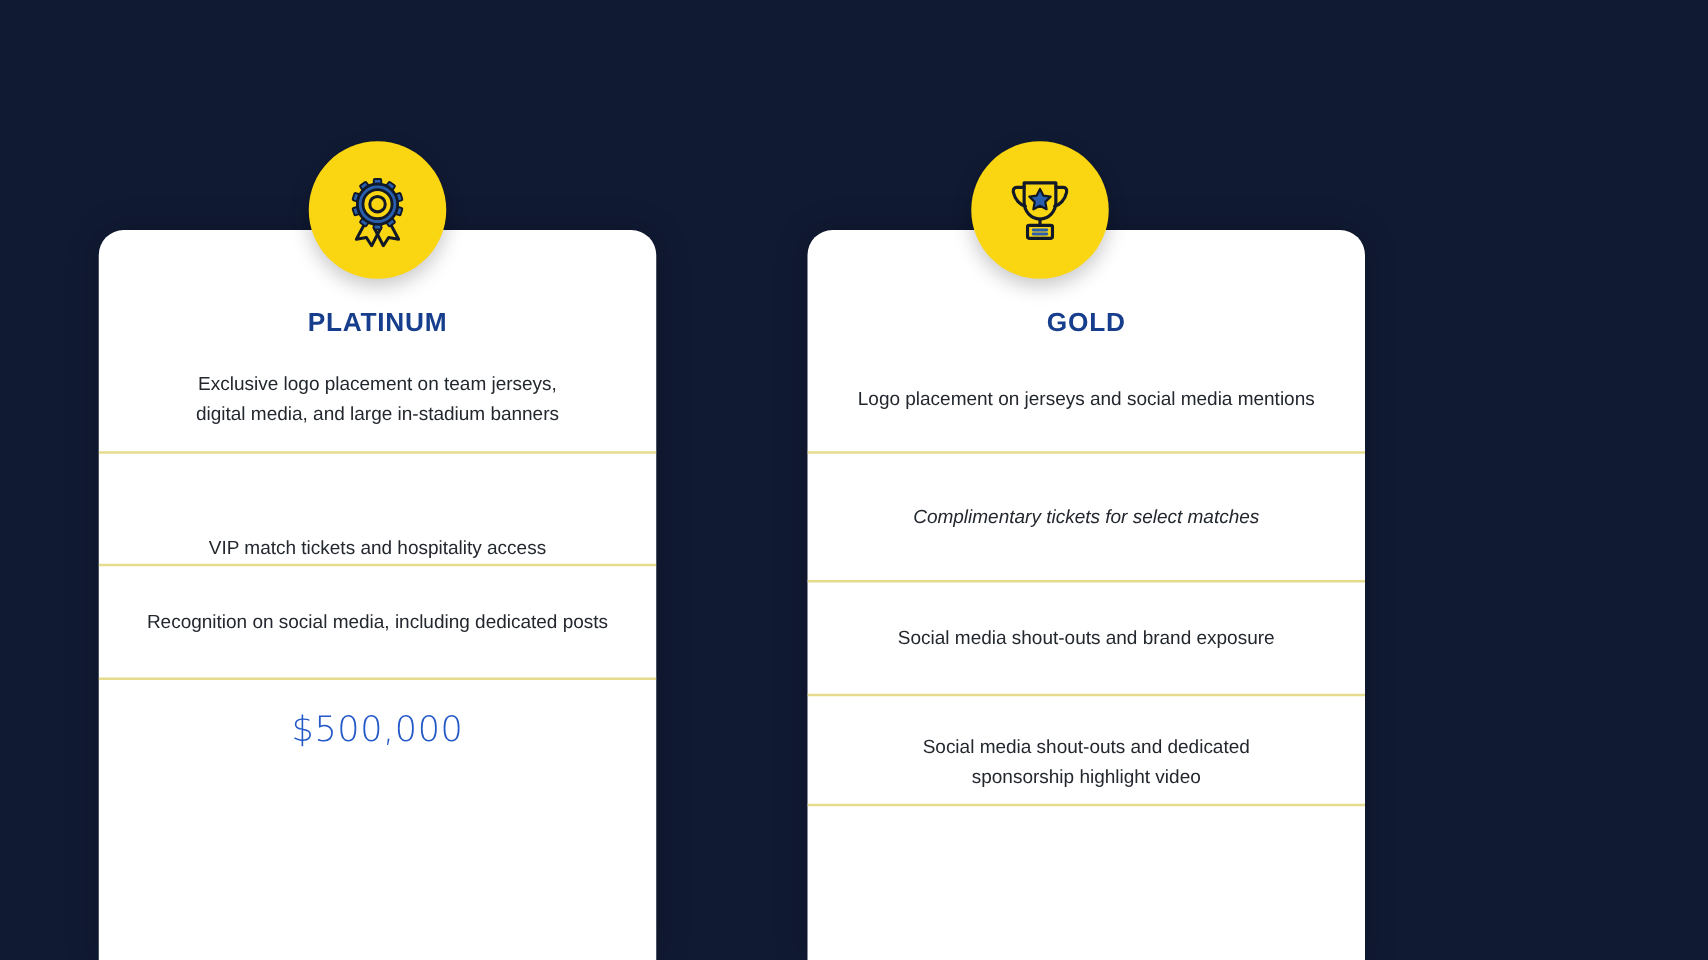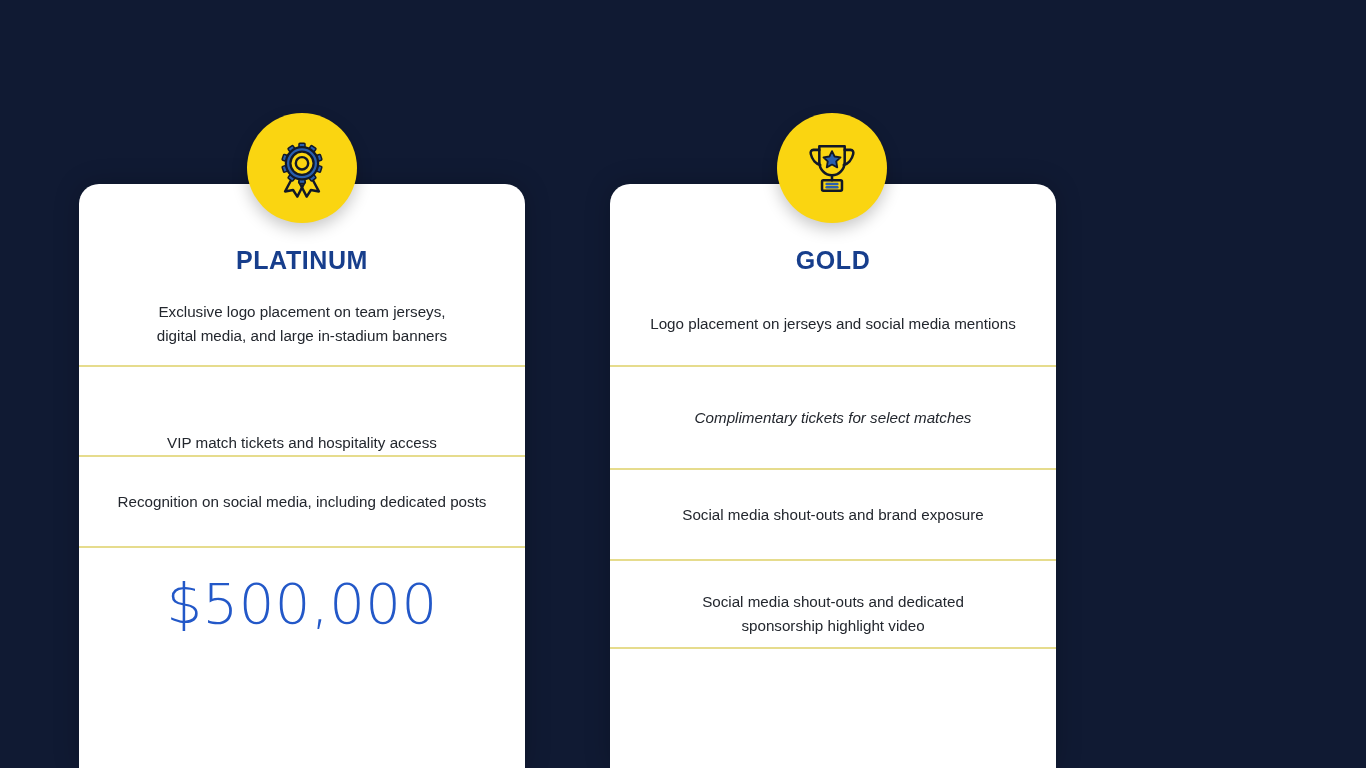--- a/index.html
+++ b/index.html
@@ -27,27 +27,27 @@
   .card {
     position: absolute;
     top: 184px;
     height: 584px;
     background: #ffffff;
     border-radius: 20px 20px 0 0;
     box-shadow: 0 0 26px rgba(0,0,0,0.22);
     overflow: hidden;
   }
   .card.platinum { left: 79px;  width: 446px; }
-  .card.gold     { left: 610px; width: 446px; }
+  .card.gold     { left: 646px; width: 446px; }
 
   .card-title {
     text-align: center;
     color: #173e8c;
     font-weight: bold;
-    font-size: 25px;
+    font-size: 21px;
     letter-spacing: 0.6px;
     margin: 0;
     padding: 64px 0 0 0;
     line-height: 1;
   }
 
   .rows {
     margin-top: 0;
   }
   .row {
@@ -70,21 +70,21 @@
   .card.platinum .row:nth-child(4) { height: 92px; }
 
   .card.gold .row:nth-child(1) { height: 84px; margin-top: 10px; }
   .card.gold .row:nth-child(2) { height: 103px; font-style: italic; }
   .card.gold .row:nth-child(3) { height: 91px; }
   .card.gold .row:nth-child(4) { height: 68px; margin-top: 20px; }
 
   .price {
     text-align: center;
     color: #2358c8;
-    font-size: 56px;
+    font-size: 28px;
     font-weight: 300;
     letter-spacing: 0.5px;
     padding-top: 23px;
     font-family: "DejaVu Sans", sans-serif;
   }
 
   
   .medallion {
     position: absolute;
     top: 113px;

